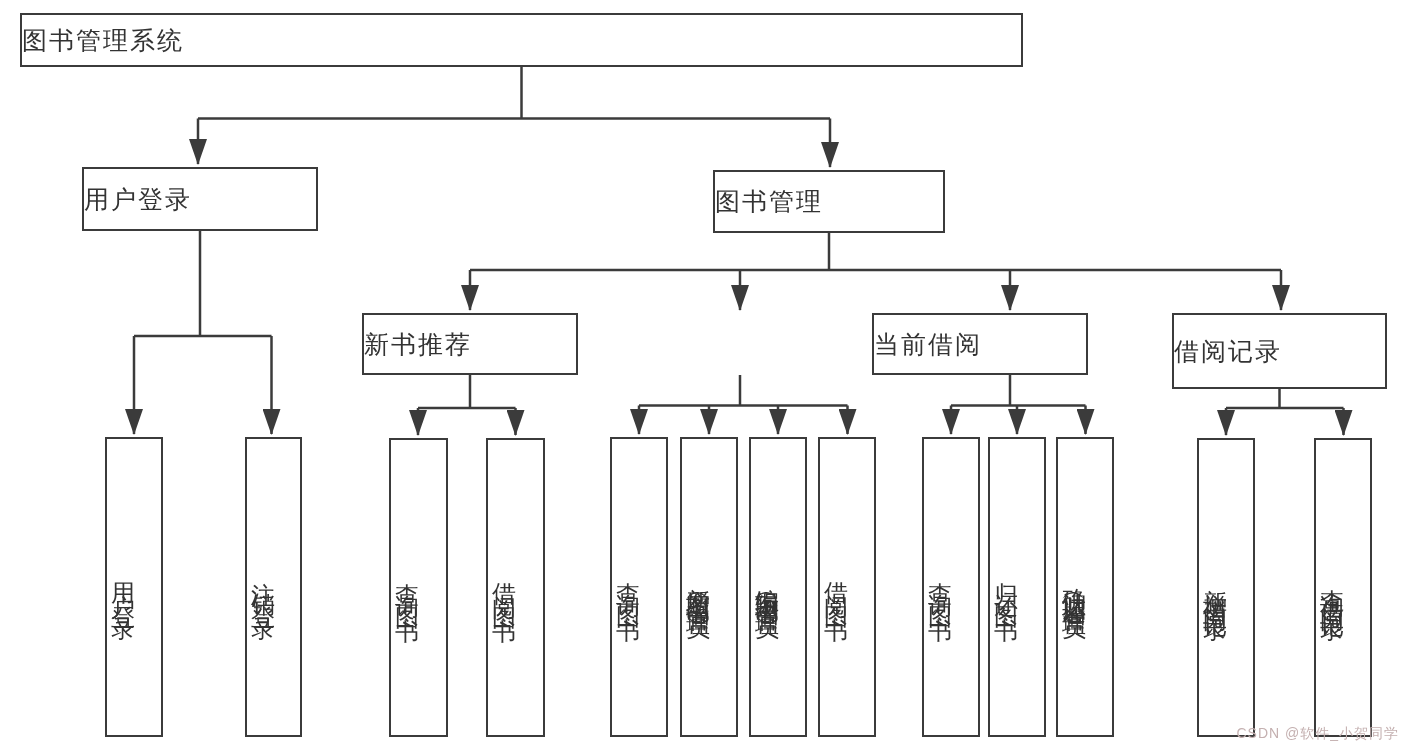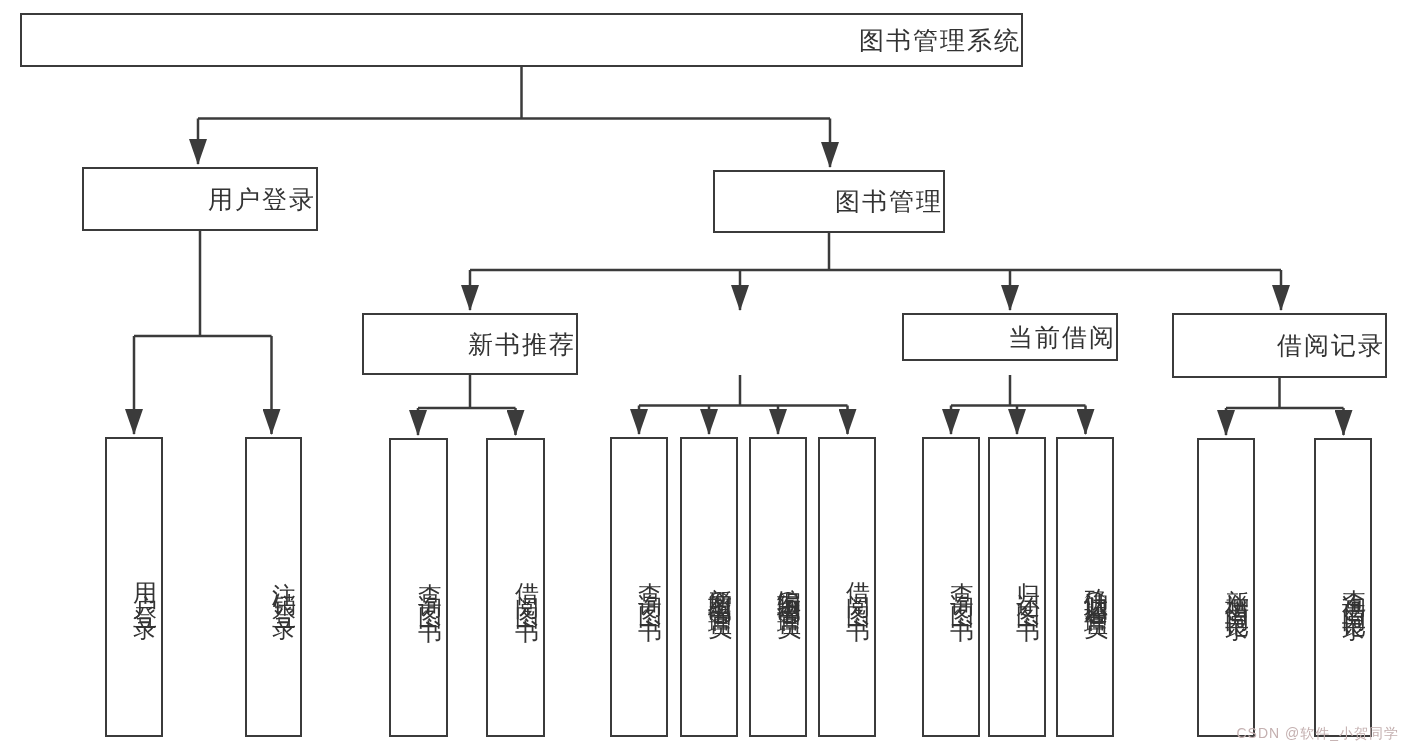--- a/index.html
+++ b/index.html
@@ -16,21 +16,21 @@
     font-family:"Liberation Sans", sans-serif;
     color:var(--text);
     overflow:hidden;
   }
   .wires{position:absolute;left:0;top:0;z-index:1;}
   .node{
     position:absolute;
     box-sizing:border-box;
     border:2.5px solid var(--line);
     background:#fff;
-    display:flex;align-items:center;justify-content:flex-end;
+    display:flex;align-items:center;justify-content:flex-start;
     z-index:2;
   }
   .node.h span{
     font-size:25px;
     letter-spacing:2px;
     white-space:nowrap;
     color:var(--text);
   }
   .node.v span{
     writing-mode:vertical-rl;
@@ -114,24 +114,24 @@
   <div class="node h" style="left:82px;top:167px;width:236px;height:64px">
     <span>用户登录</span>
   </div>
   <div class="node h" style="left:713px;top:170px;width:232px;height:63px">
     <span>图书管理</span>
   </div>
 
   <div class="node h" style="left:362px;top:313px;width:216px;height:62px">
     <span>新书推荐</span>
   </div>
-  <div class="node h" style="left:902px;top:313px;width:216px;height:48px">
+  <div class="node h" style="left:872px;top:313px;width:216px;height:62px">
     <span>当前借阅</span>
   </div>
-  <div class="node h" style="left:1172px;top:313px;width:215px;height:65px">
+  <div class="node h" style="left:1172px;top:313px;width:215px;height:76px">
     <span>借阅记录</span>
   </div>
 
   <div class="node v ls4" style="left:105px;top:437px;width:58px;height:300px">
     <span>用户登录</span>
   </div>
   <div class="node v ls4" style="left:245px;top:437px;width:57px;height:300px">
     <span>注销登录</span>
   </div>
 

